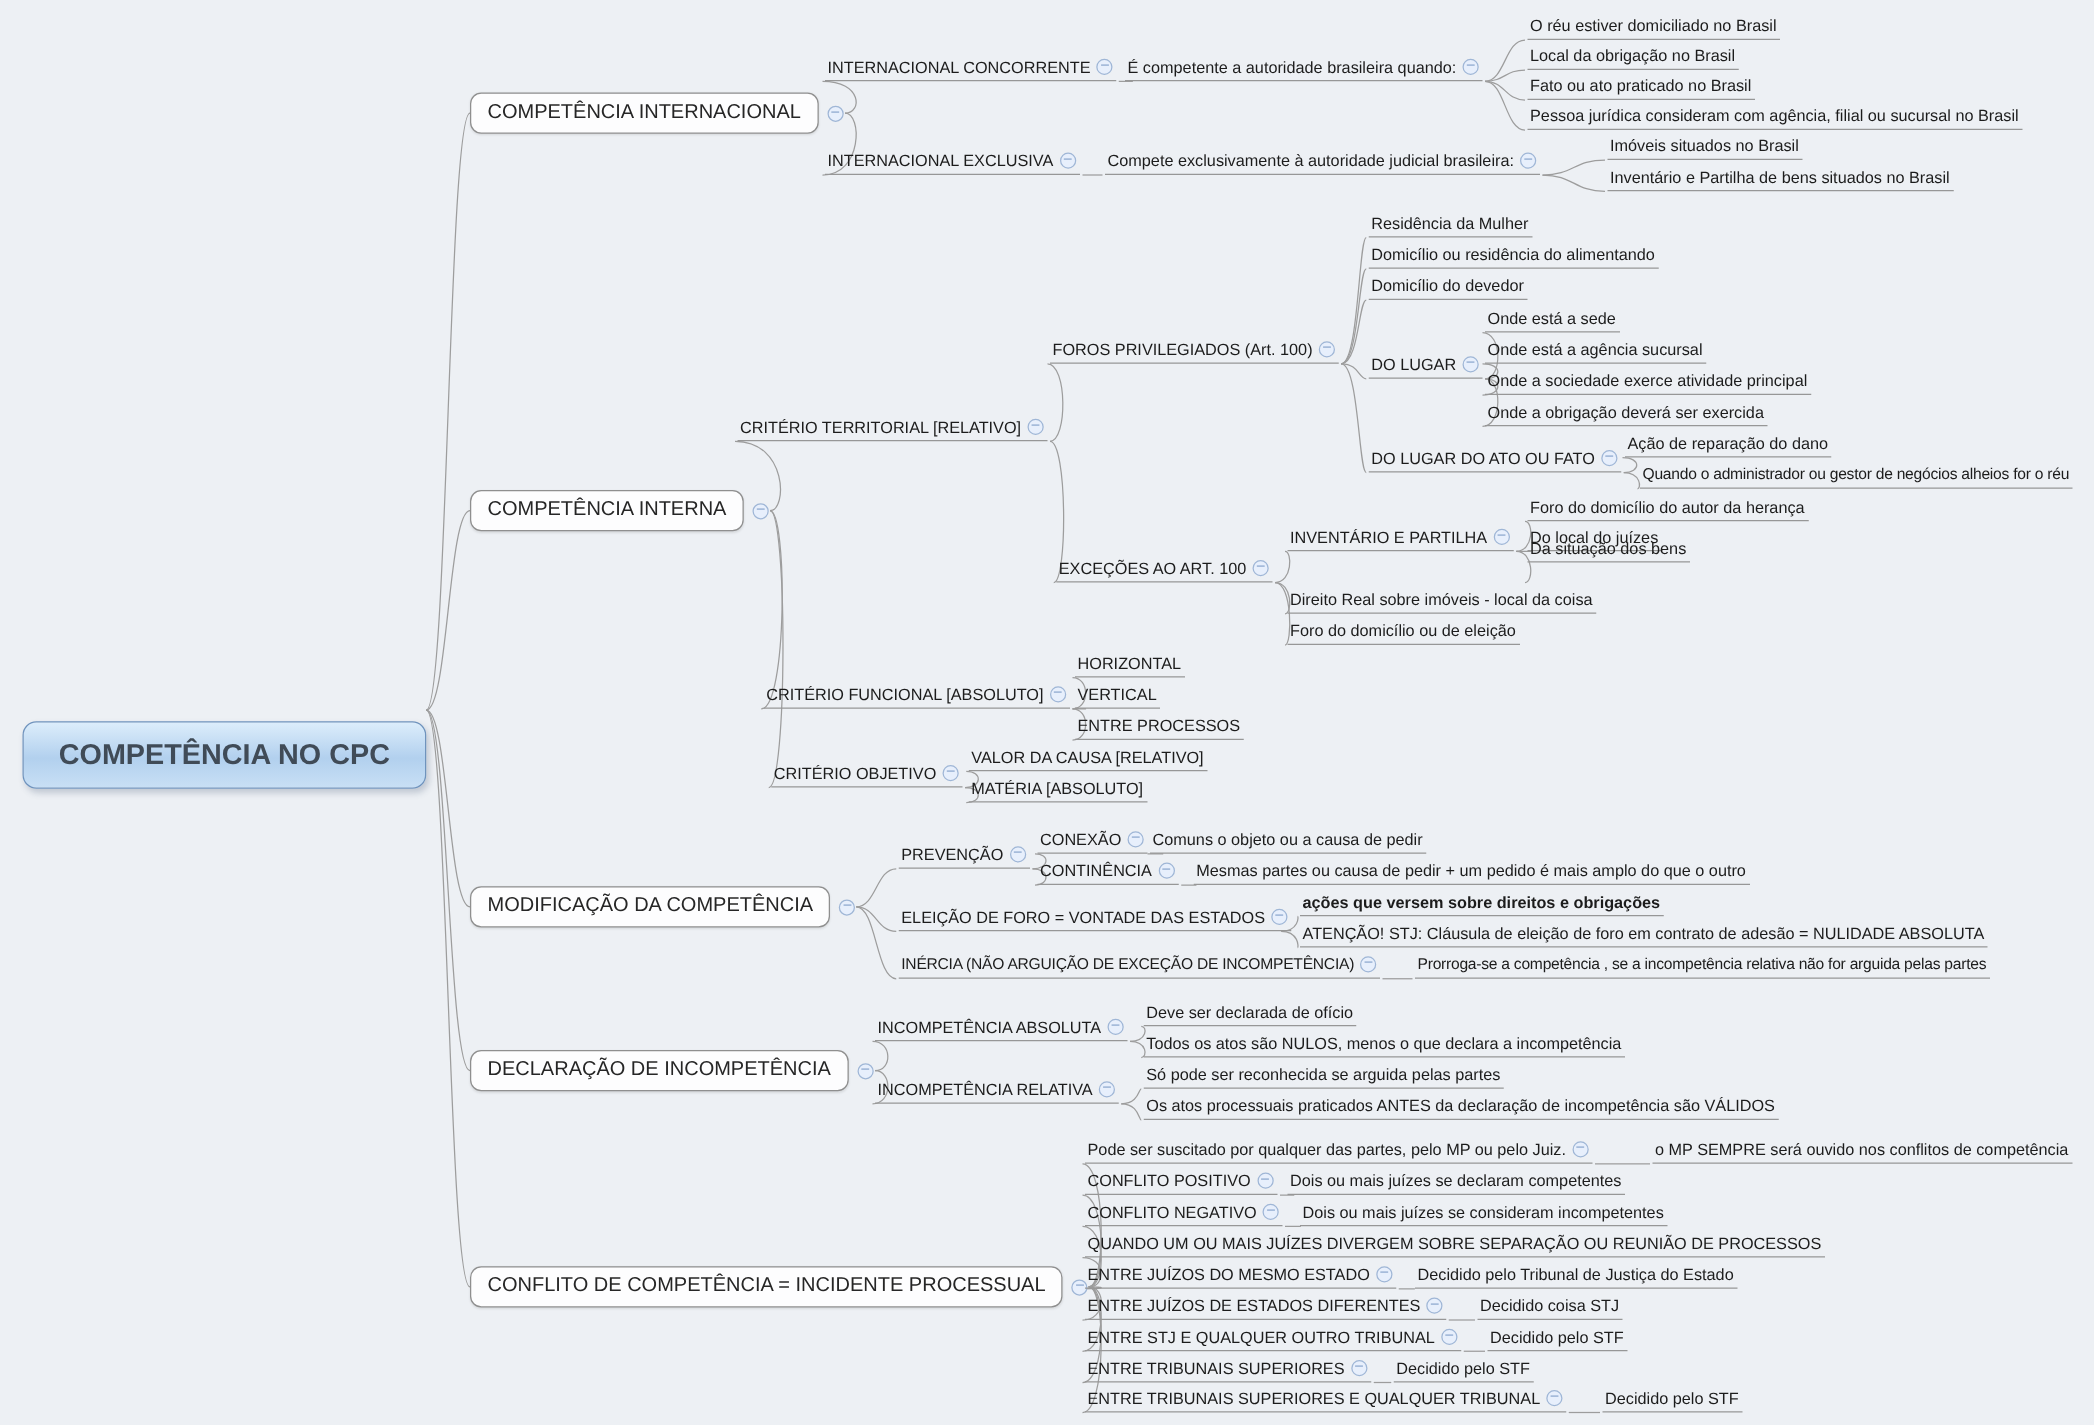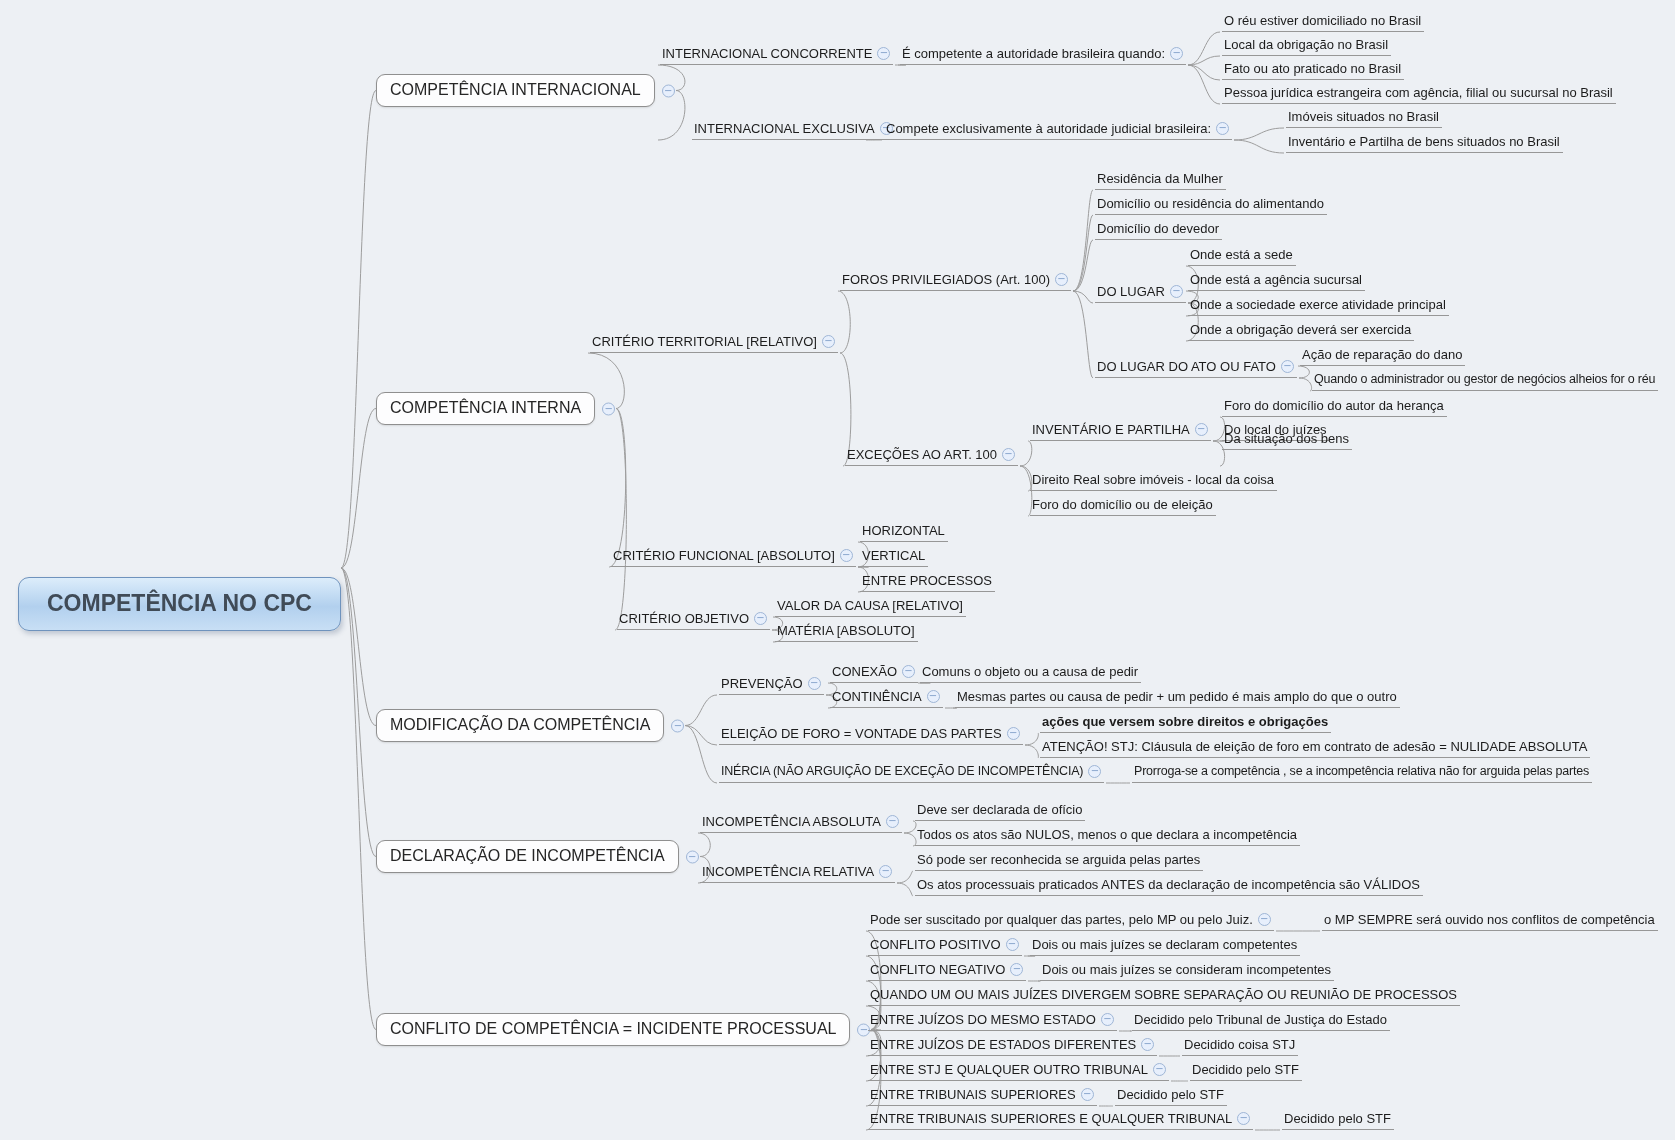--- a/index.html
+++ b/index.html
@@ -138,23 +138,23 @@
     <div class="node line-node" style="left: 1222px; top: 12px;">
       <span>O réu estiver domiciliado no Brasil</span>
     </div>
     <div class="node line-node" style="left: 1222px; top: 36px;">
       <span>Local da obrigação no Brasil</span>
     </div>
     <div class="node line-node" style="left: 1222px; top: 60px;">
       <span>Fato ou ato praticado no Brasil</span>
     </div>
     <div class="node line-node" style="left: 1222px; top: 84px;">
-      <span>Pessoa jurídica estrangeira com agência, filial ou sucursal no Brasil</span>
-    </div>
-    <div class="node line-node" style="left: 660px; top: 120px; margin-left: 32px;">
+      <span>Pessoa jurídica consideram com agência, filial ou sucursal no Brasil</span>
+    </div>
+    <div class="node line-node" style="left: 660px; top: 120px;">
       <span>INTERNACIONAL EXCLUSIVA</span>
       <span class="collapse-icon">−</span>
     </div>
     <div class="node line-node" style="left: 884px; top: 120px;">
       <span>Compete exclusivamente à autoridade judicial brasileira:</span>
       <span class="collapse-icon">−</span>
     </div>
     <div class="node line-node" style="left: 1286px; top: 108px;">
       <span>Imóveis situados no Brasil</span>
     </div>
@@ -264,21 +264,21 @@
       <span>Comuns o objeto ou a causa de pedir</span>
     </div>
     <div class="node line-node" style="left: 830px; top: 688px;">
       <span>CONTINÊNCIA</span>
       <span class="collapse-icon">−</span>
     </div>
     <div class="node line-node" style="left: 955px; top: 688px;">
       <span>Mesmas partes ou causa de pedir + um pedido é mais amplo do que o outro</span>
     </div>
     <div class="node line-node" style="left: 719px; top: 725px;">
-      <span>ELEIÇÃO DE FORO = VONTADE DAS PARTES</span>
+      <span>ELEIÇÃO DE FORO = VONTADE DAS ESTADOS</span>
       <span class="collapse-icon">−</span>
     </div>
     <div class="node line-node" style="left: 1040px; top: 713px; font-weight: bold;">
       <span>ações que versem sobre direitos e obrigações</span>
     </div>
     <div class="node line-node" style="left: 1040px; top: 738px;">
       <span>ATENÇÃO! STJ: Cláusula de eleição de foro em contrato de adesão = NULIDADE ABSOLUTA</span>
     </div>
     <div class="node line-node small" style="left: 719px; top: 763px;">
       <span>INÉRCIA (NÃO ARGUIÇÃO DE EXCEÇÃO DE INCOMPETÊNCIA)</span>

